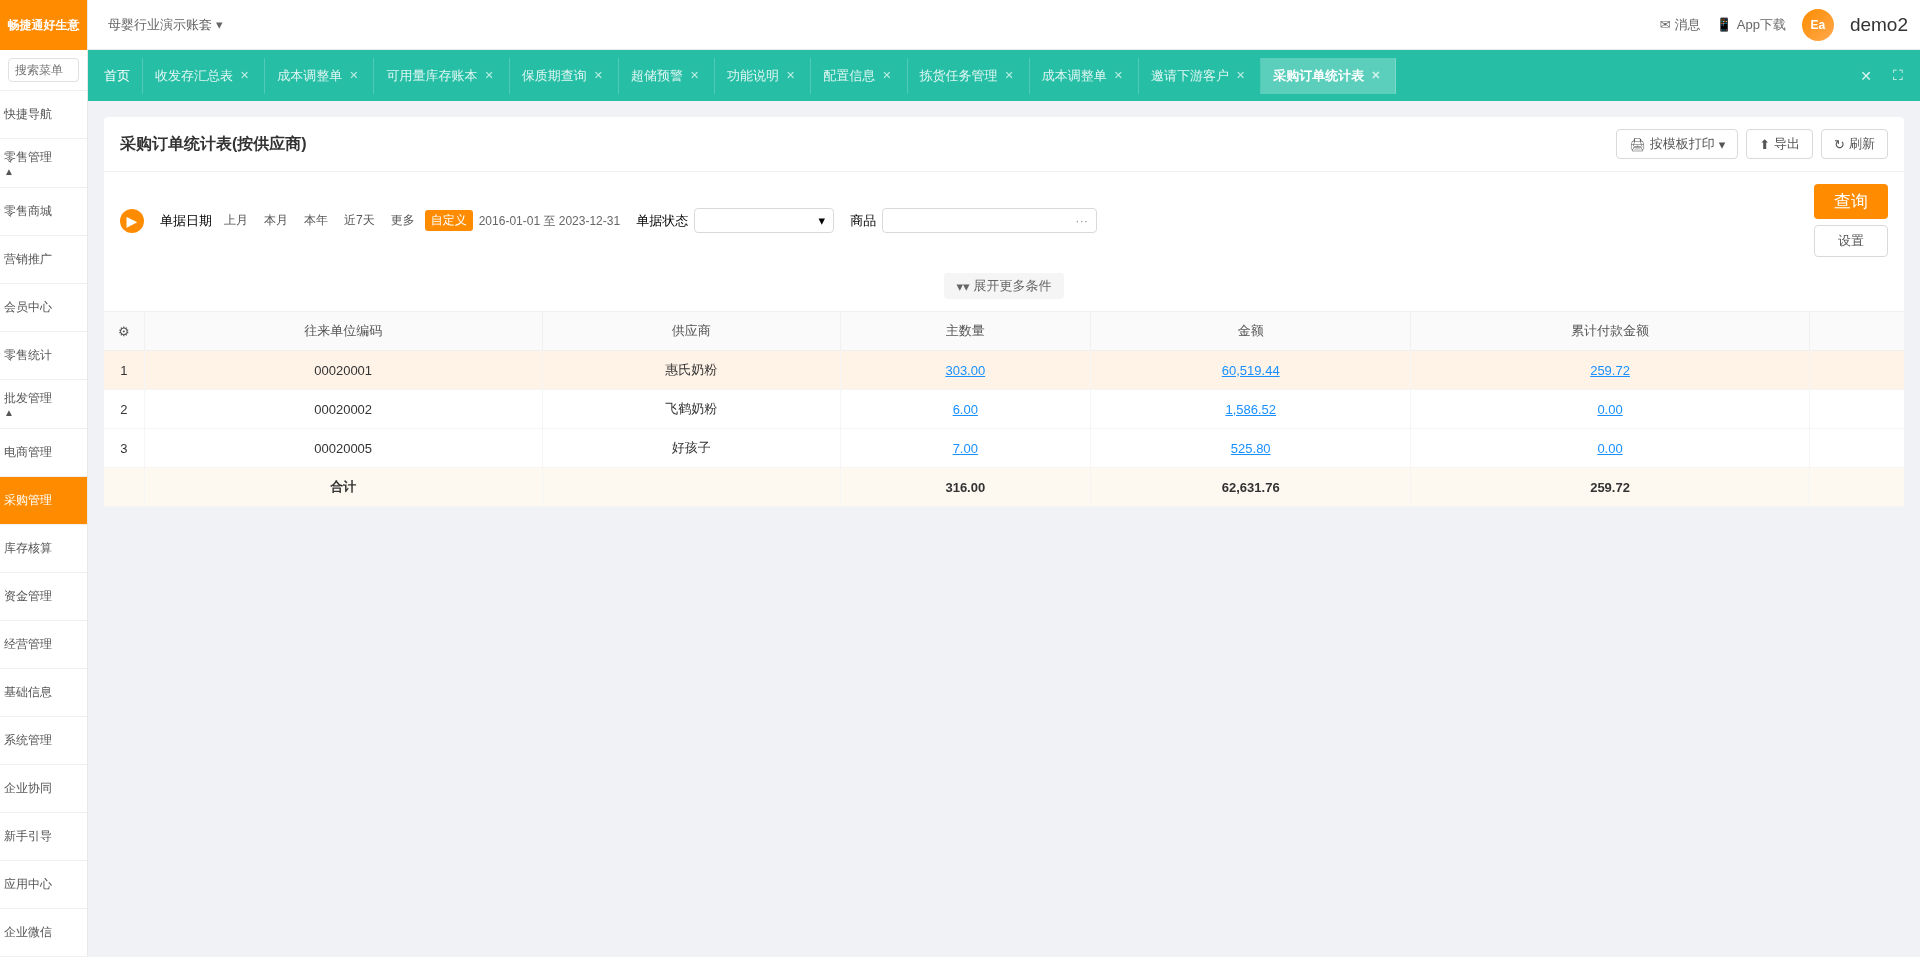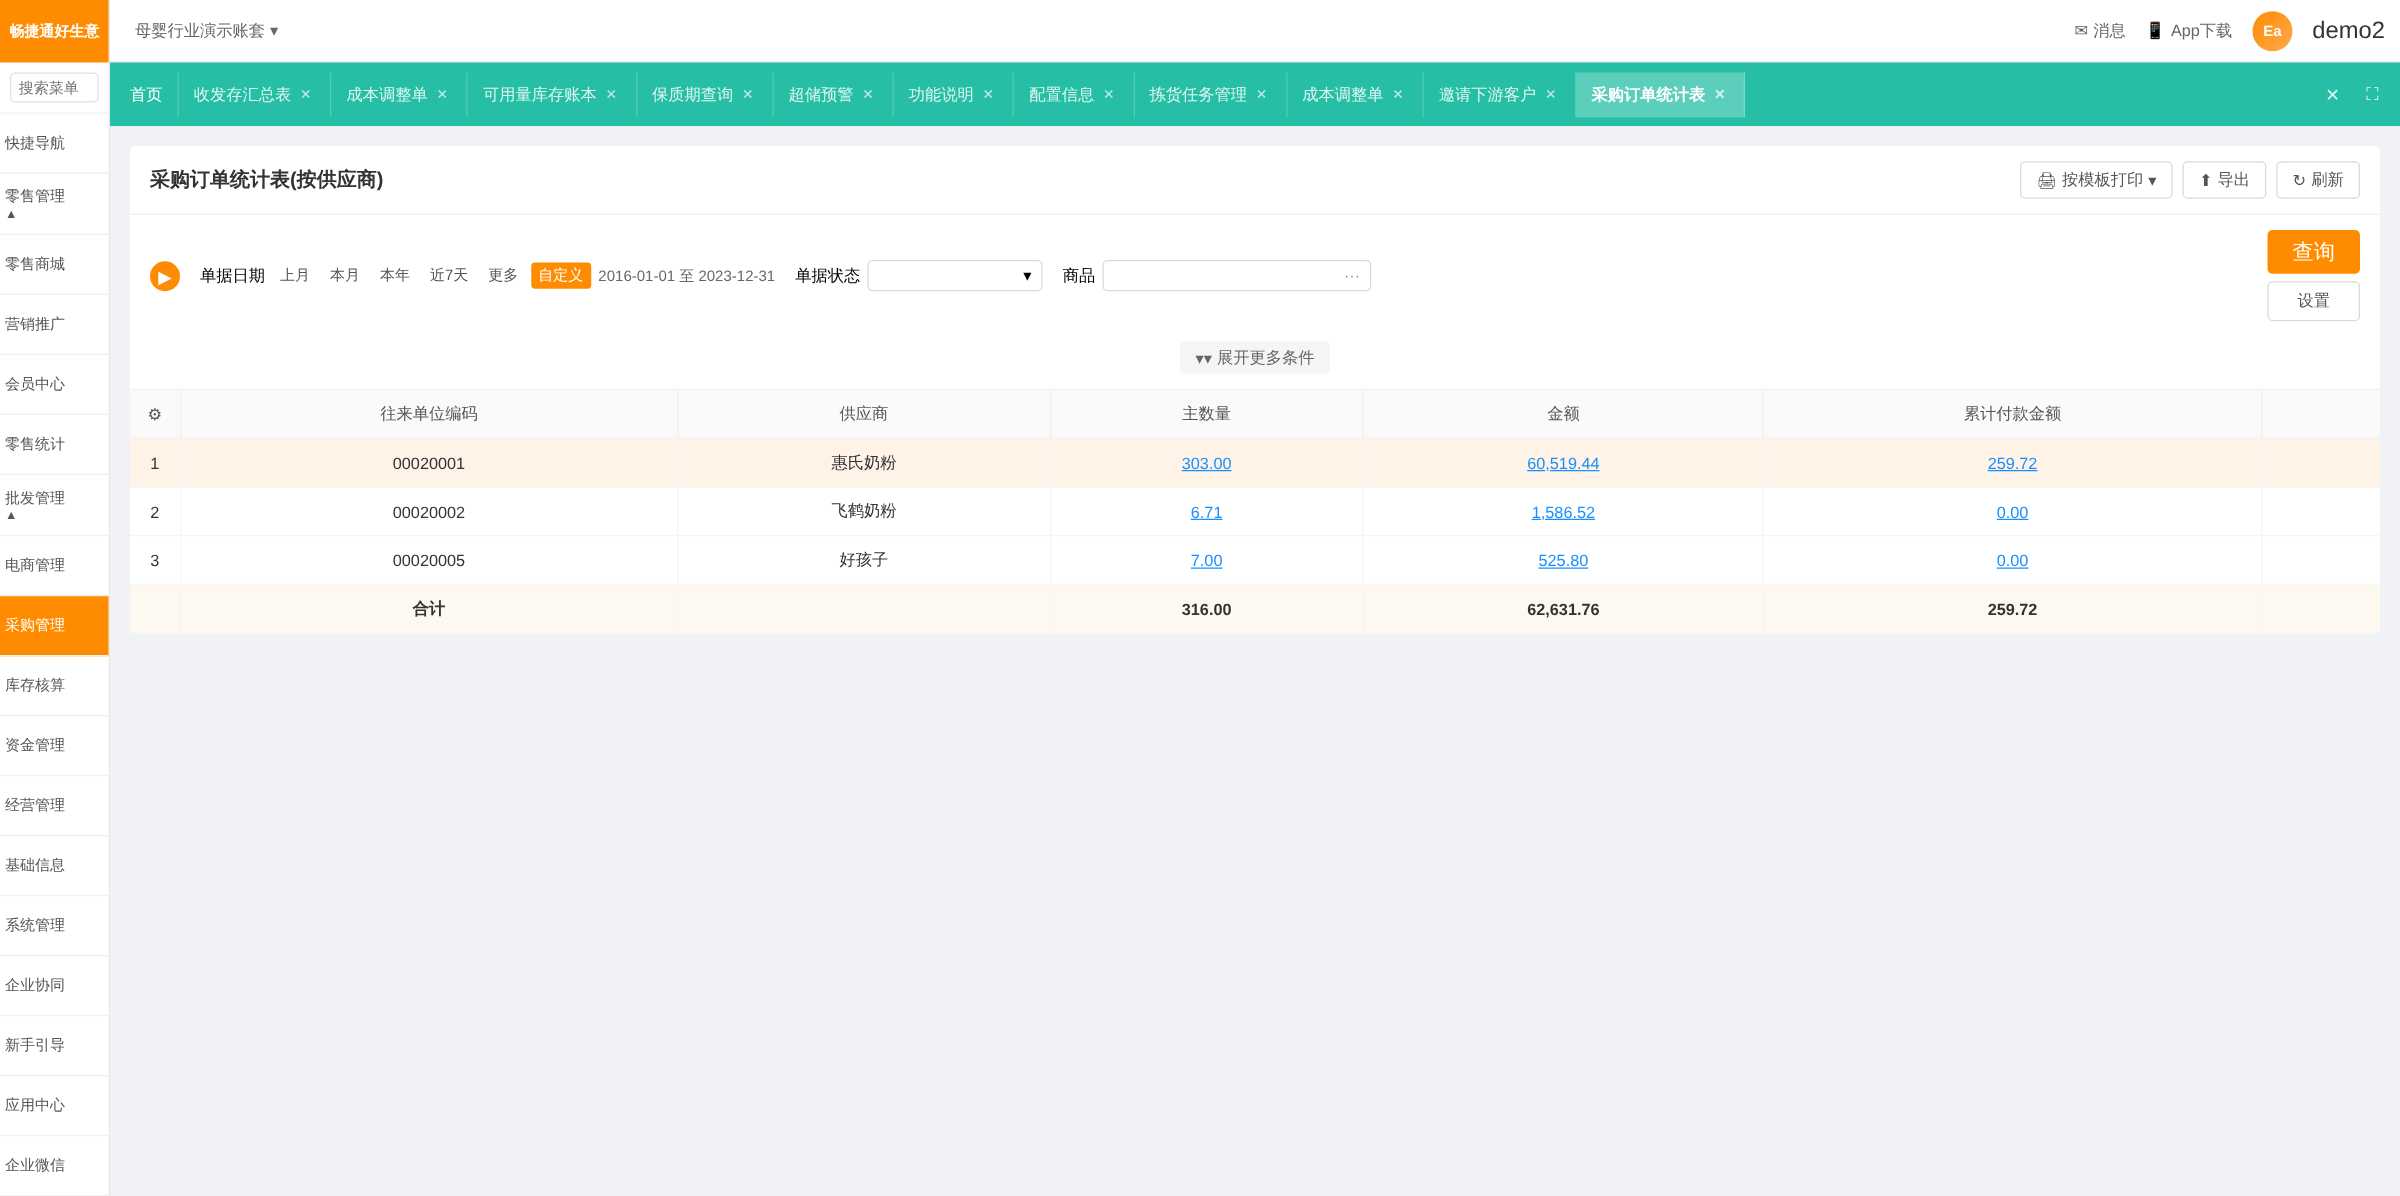--- a/index.html
+++ b/index.html
@@ -640,21 +640,21 @@
     <td>惠氏奶粉</td>
     <td><span class="link-val">303.00</span></td>
     <td><span class="link-val">60,519.44</span></td>
     <td><span class="link-val">259.72</span></td>
     <td></td>
   </tr>
               <tr>
     <td>2</td>
     <td>00020002</td>
     <td>飞鹤奶粉</td>
-    <td><span class="link-val">6.71</span></td>
+    <td><span class="link-val">6.00</span></td>
     <td><span class="link-val">1,586.52</span></td>
     <td><span class="link-val">0.00</span></td>
     <td></td>
   </tr>
               <tr>
     <td>3</td>
     <td>00020005</td>
     <td>好孩子</td>
     <td><span class="link-val">7.00</span></td>
     <td><span class="link-val">525.80</span></td>

